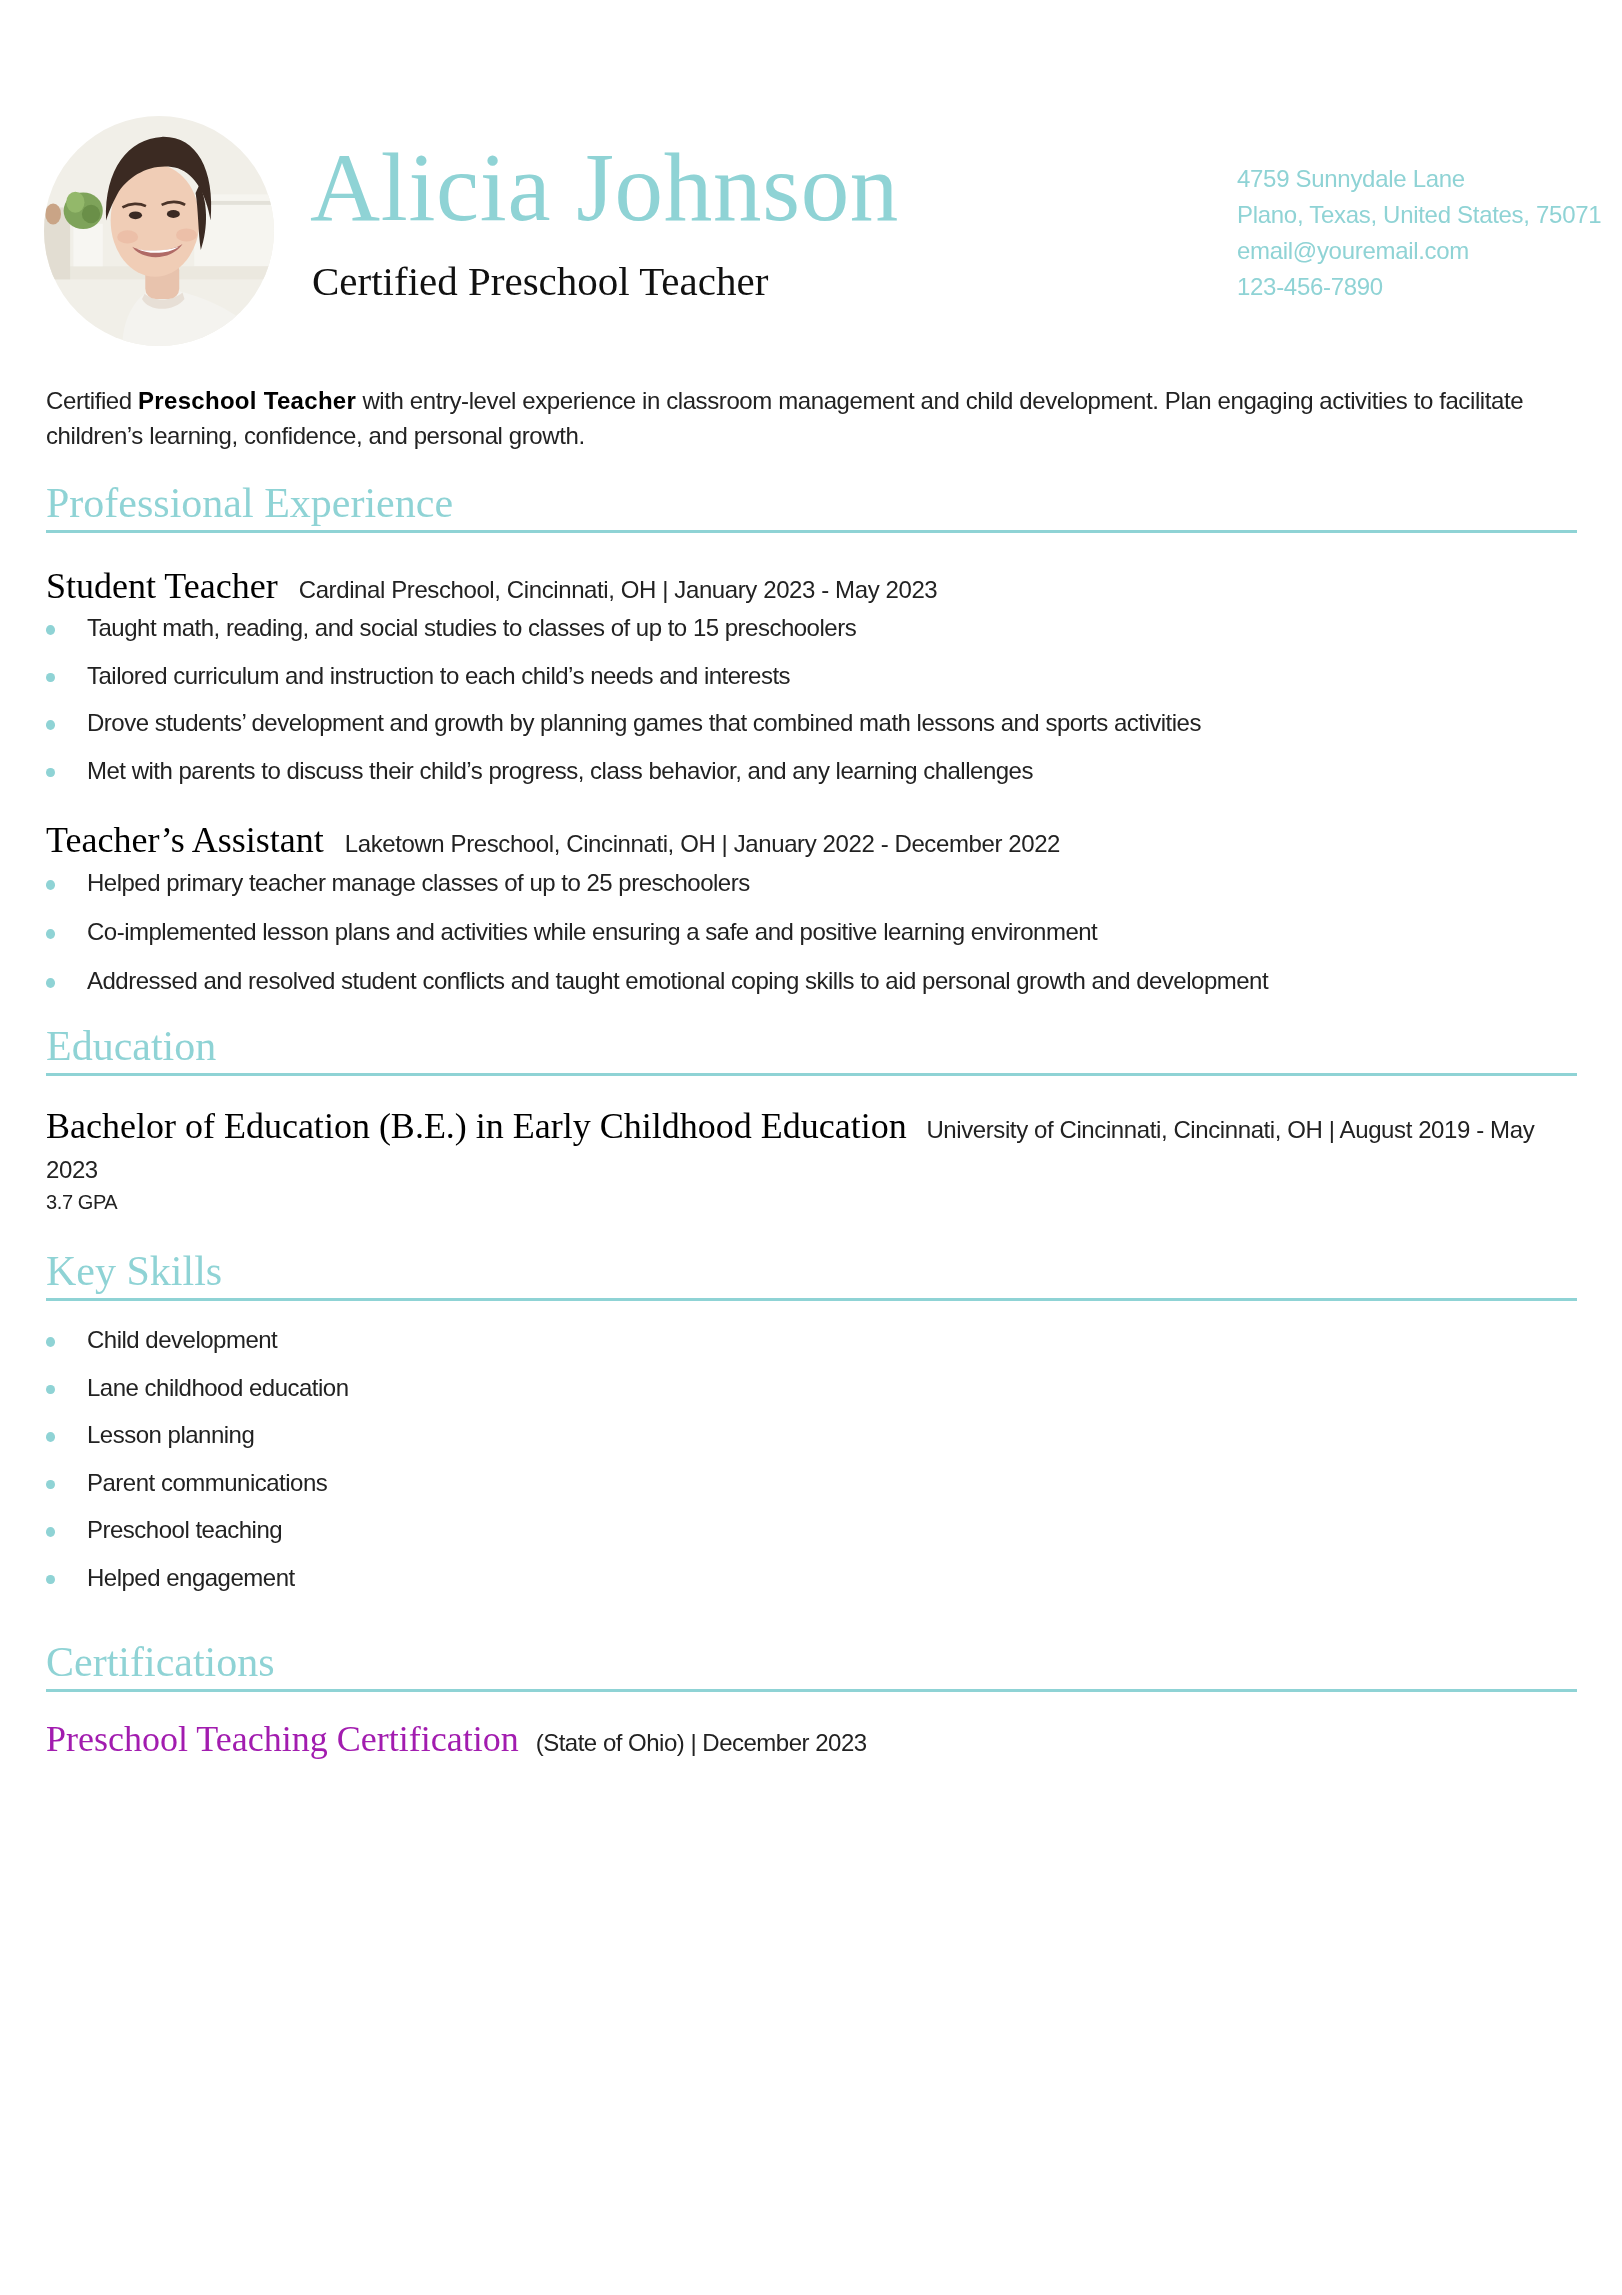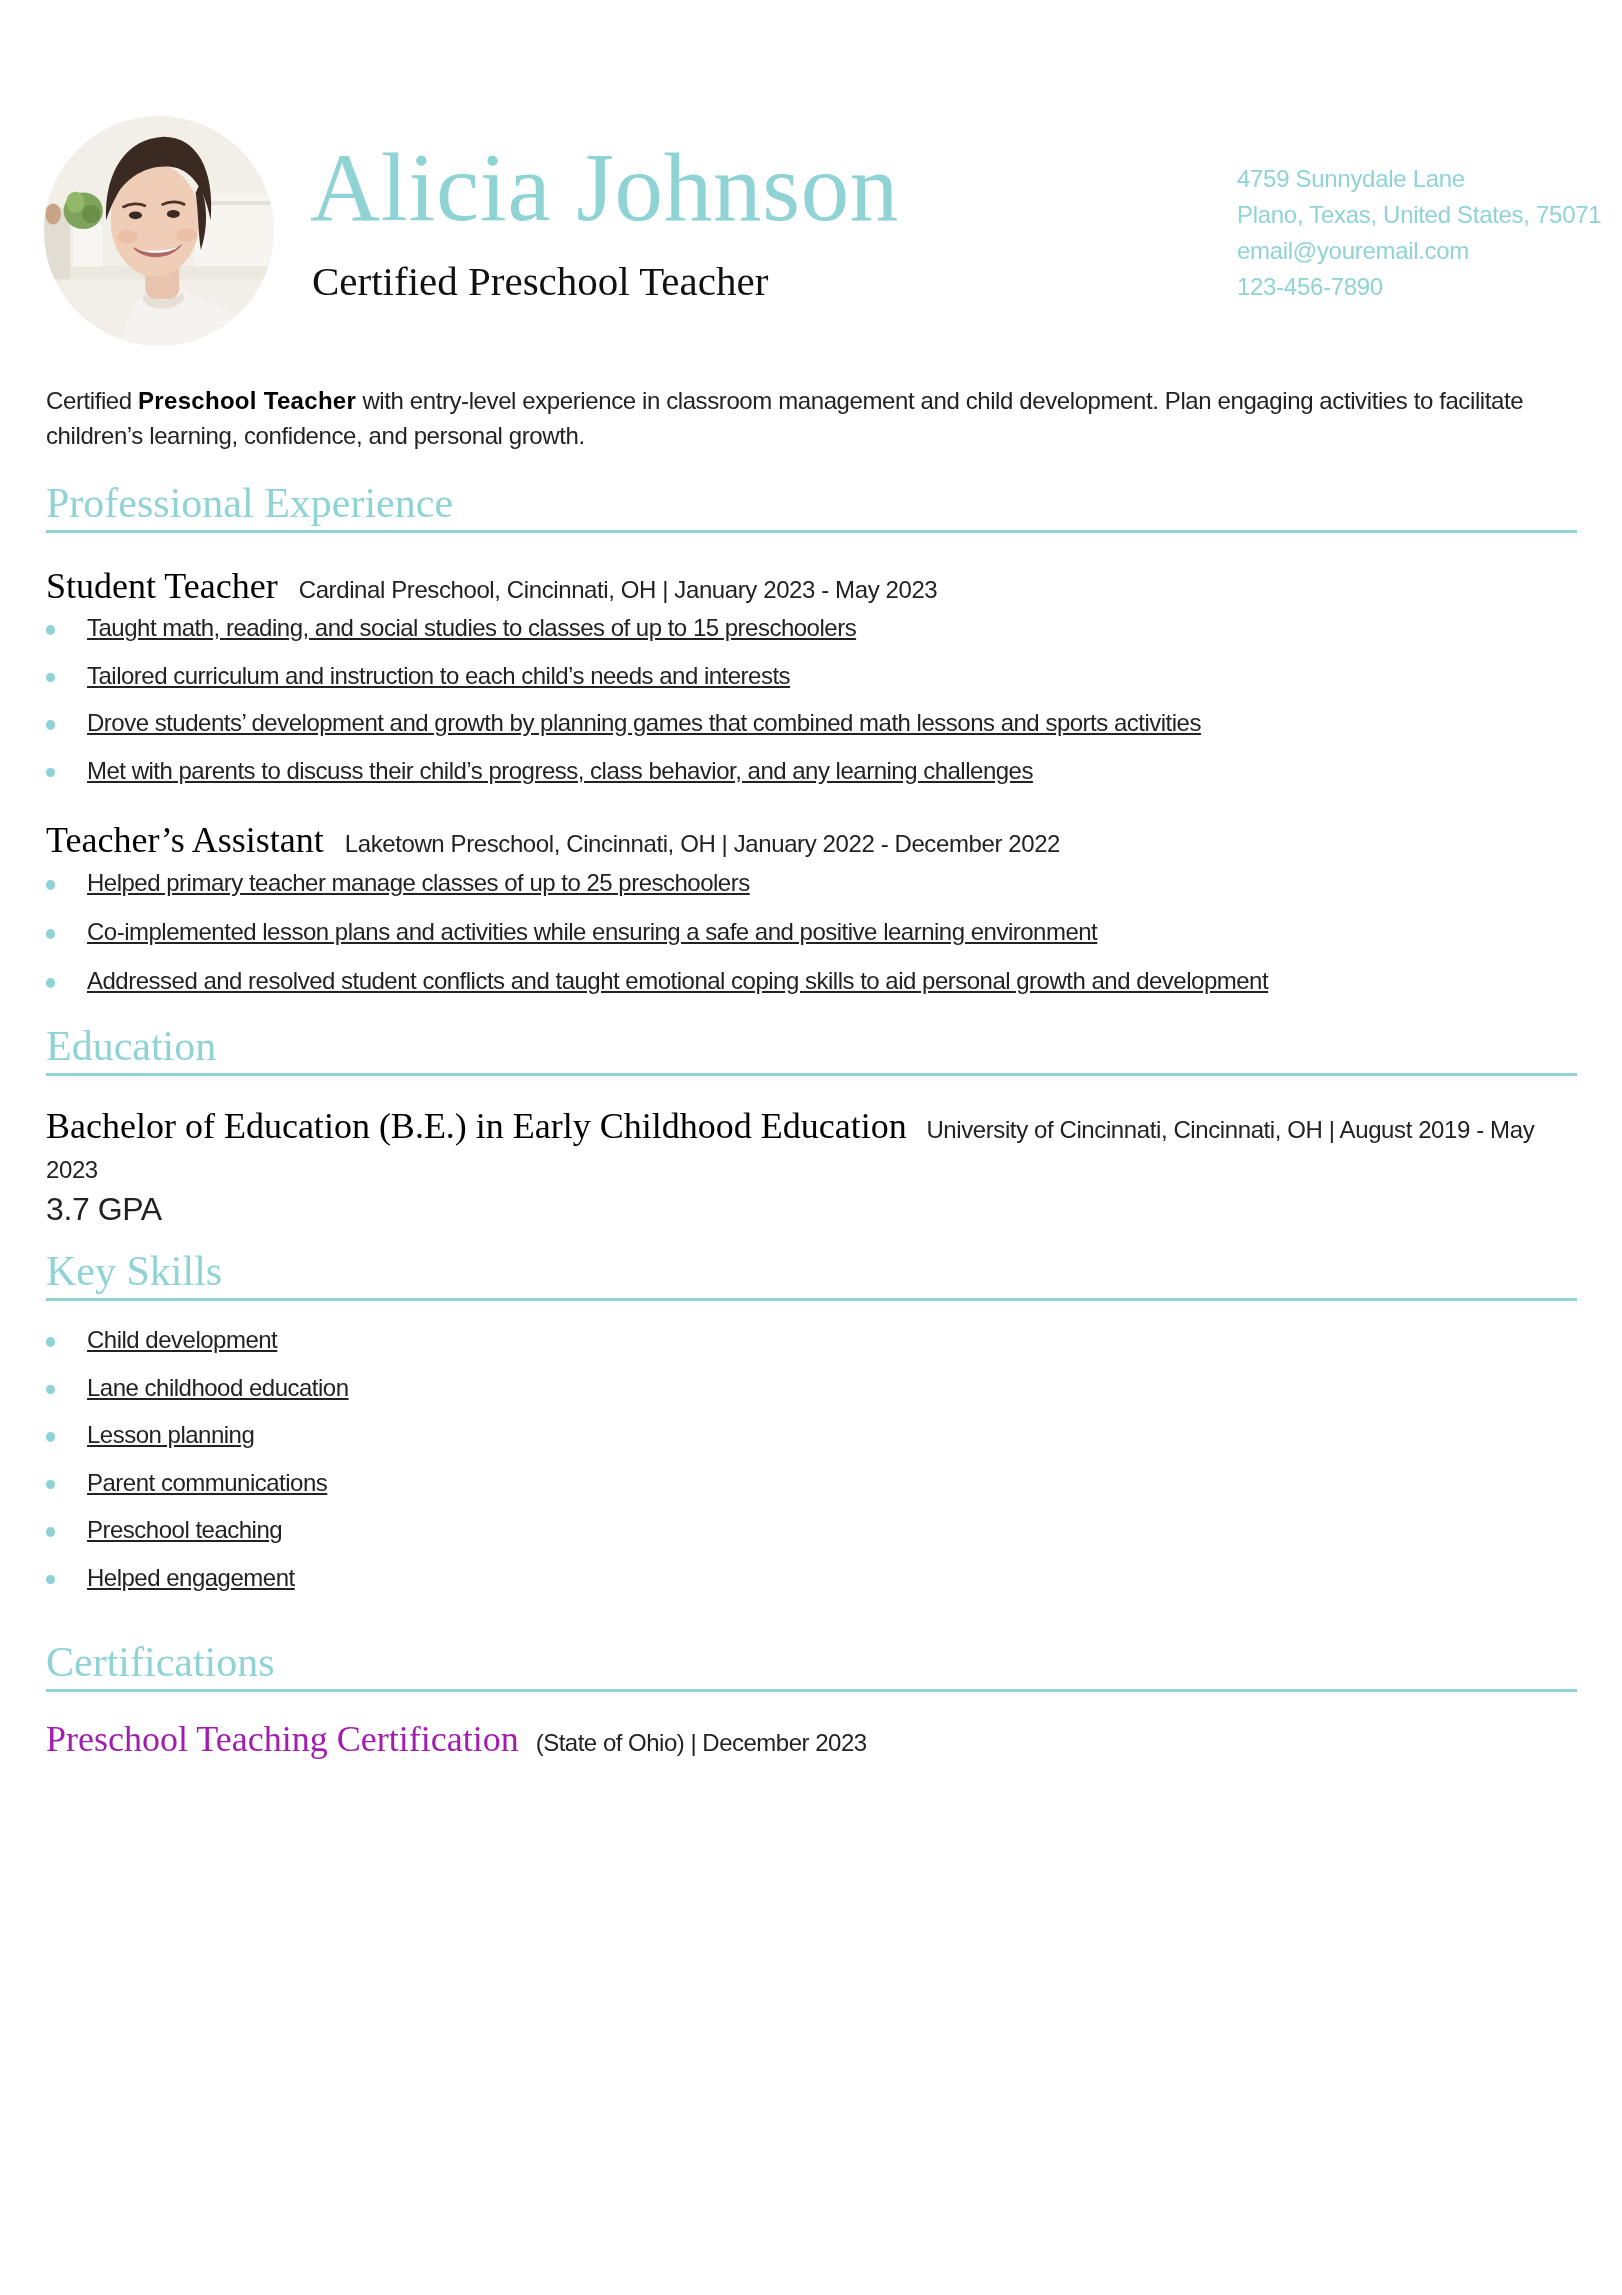--- a/index.html
+++ b/index.html
@@ -20,27 +20,27 @@
   #summary b { font-weight: 700; color: #000; letter-spacing: 0.3px; }
 
   .section-heading { position: absolute; left: 46px; font-size: 42px; line-height: 1; color: #8fd3d5; white-space: nowrap; }
   .section-rule { position: absolute; left: 46px; width: 1531px; height: 2.6px; background: #8fd3d5; }
 
   .job-head { position: absolute; left: 46px; white-space: nowrap; line-height: 1; }
   .job-title { font-size: 36px; color: #000; }
   .job-meta { font-size: 24px; color: #222; letter-spacing: -0.4px; margin-left: 21px; }
 
   .bullets { position: absolute; left: 46px; margin: 0; padding: 0; list-style: none; }
-  .bullets li { position: relative; padding-left: 41px; font-size: 24px; color: #222; letter-spacing: -0.5px; white-space: nowrap; line-height: 1; text-decoration: underline; }
+  .bullets li { position: relative; padding-left: 41px; font-size: 24px; color: #222; letter-spacing: -0.5px; white-space: nowrap; line-height: 1; }
   .bullets li .dot { position: absolute; left: 0; top: 9.2px; width: 9.2px; height: 9.8px; border-radius: 50%; background: #8fd3d5; }
 
   #edu-head { position: absolute; left: 46px; top: 1109px; width: 1536px; line-height: 35px; }
   #edu-head .deg { font-size: 36px; color: #000; }
   #edu-head .meta { font-size: 24px; color: #222; letter-spacing: -0.4px; margin-left: 19.6px; }
-  #edu-gpa { position: absolute; left: 46px; top: 1191px; font-size: 32px; color: #222; letter-spacing: -0.4px; }
+  #edu-gpa { position: absolute; left: 46px; top: 1191px; font-size: 20px; color: #222; letter-spacing: -0.4px; }
 
   #cert-head { position: absolute; left: 46px; top: 1721px; white-space: nowrap; line-height: 1; }
   #cert-head .name { font-size: 36px; color: #a21caf; }
   #cert-head .meta { font-size: 24px; color: #222; letter-spacing: -0.5px; margin-left: 17px; }
 </style>
 </head>
 <body>
 
 <div id="photo">
   <svg viewBox="0 0 352 352" xmlns="http://www.w3.org/2000/svg">

